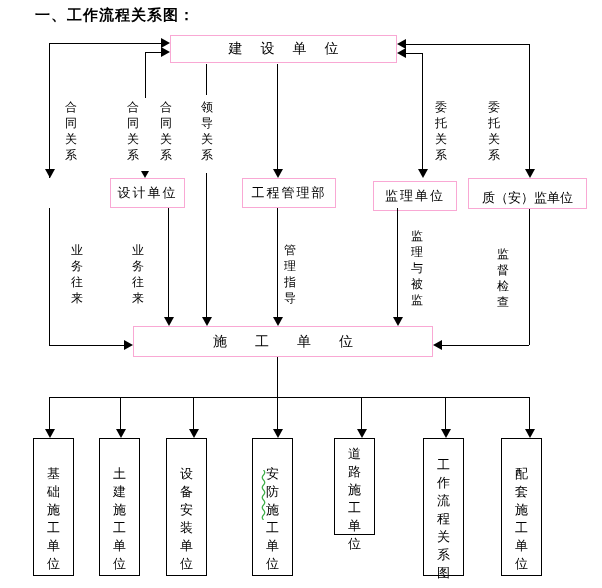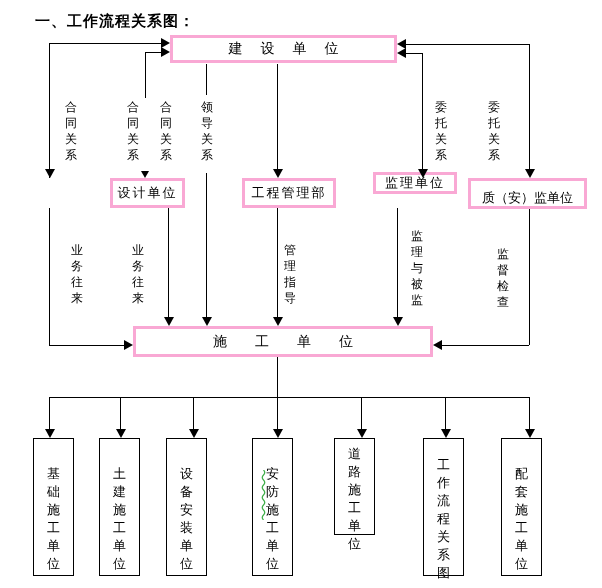--- a/index.html
+++ b/index.html
@@ -1,19 +1,19 @@
 <!DOCTYPE html>
 <html><head>
 <meta charset="utf-8">
 <style>
   html,body{margin:0;padding:0;background:#fff;}
   .canvas{position:relative;width:602px;height:588px;background:#fff;color:#000;
           font-family:"Liberation Sans","DejaVu Sans",sans-serif;overflow:hidden;}
-  .title{position:absolute;left:35px;top:6px;font-size:15px;font-weight:bold;letter-spacing:1px;margin-top:6px;}
-  .bx{position:absolute;border:3px solid #f9a8d4;background:#fff;box-sizing:border-box;
+  .title{position:absolute;left:35px;top:6px;font-size:15px;font-weight:bold;letter-spacing:1px;}
+  .bx{position:absolute;border:1px solid #f9a8d4;background:#fff;box-sizing:border-box;
       display:flex;align-items:center;justify-content:center;font-size:13px;letter-spacing:2px;}
   .vbx{position:absolute;border:1px solid #000;background:#fff;box-sizing:border-box;
        display:flex;align-items:center;justify-content:center;}
   .vbx span{display:block;width:1em;word-break:break-all;line-height:18px;font-size:13px;text-align:center;margin-top:24px;}
   .h{position:absolute;height:1px;background:#000;}
   .v{position:absolute;width:1px;background:#000;}
   .ad{position:absolute;width:0;height:0;border-left:5px solid transparent;
       border-right:5px solid transparent;border-top:9px solid #000;}
   .ad.sm{border-left-width:4px;border-right-width:4px;border-top-width:7px;}
   .ar{position:absolute;width:0;height:0;border-top:5px solid transparent;
@@ -33,21 +33,21 @@
 
   <div class="bx" style="left:170px;top:35px;width:227px;height:28px;">
     <span style="font-size:14px;letter-spacing:18px;padding-left:18px;">建设单位</span>
   </div>
   <div class="bx" style="left:110px;top:178px;width:75px;height:30px;">
     <span>设计单位</span>
   </div>
   <div class="bx" style="left:242px;top:178px;width:94px;height:30px;">
     <span>工程管理部</span>
   </div>
-  <div class="bx" style="left:373px;top:172px;width:84px;height:22px;">
+  <div class="bx" style="left:373px;top:181px;width:84px;height:30px;">
     <span>监理单位</span>
   </div>
   <div class="bx" style="left:468px;top:178px;width:119px;height:31px;">
     <span style="letter-spacing:0;margin-top:8px;">质（安）监单位</span>
   </div>
   <div class="bx" style="left:133px;top:326px;width:300px;height:31px;">
     <span style="font-size:14px;letter-spacing:28px;padding-left:28px;">施工单位</span>
   </div>
 
   <div class="vbx" style="left:33px;top:438px;width:41px;height:138px;">

